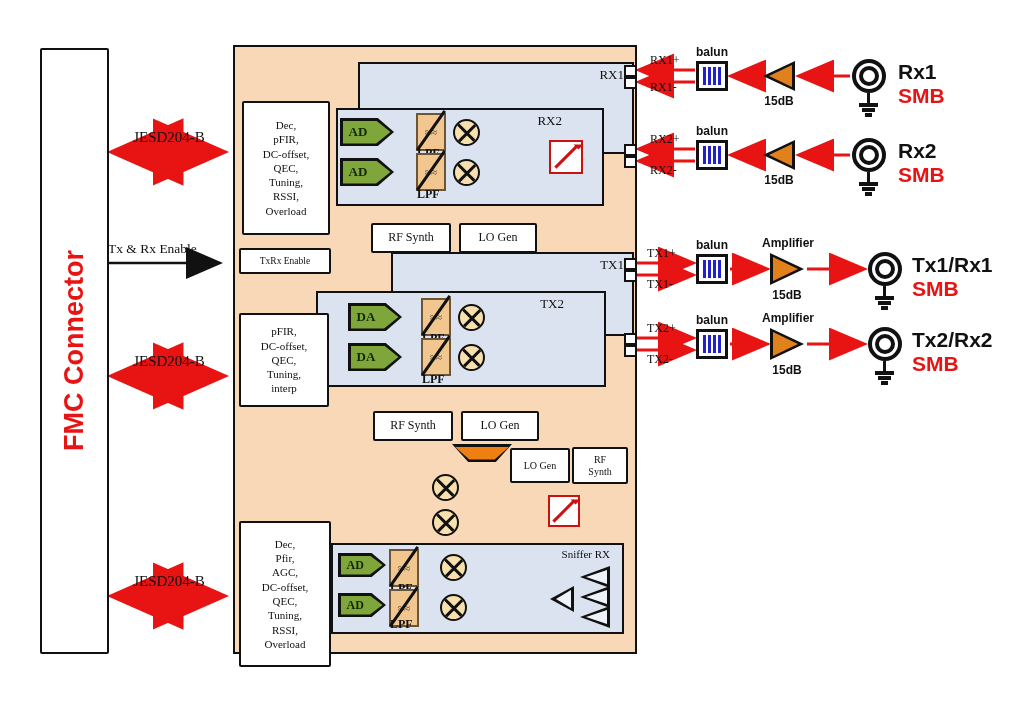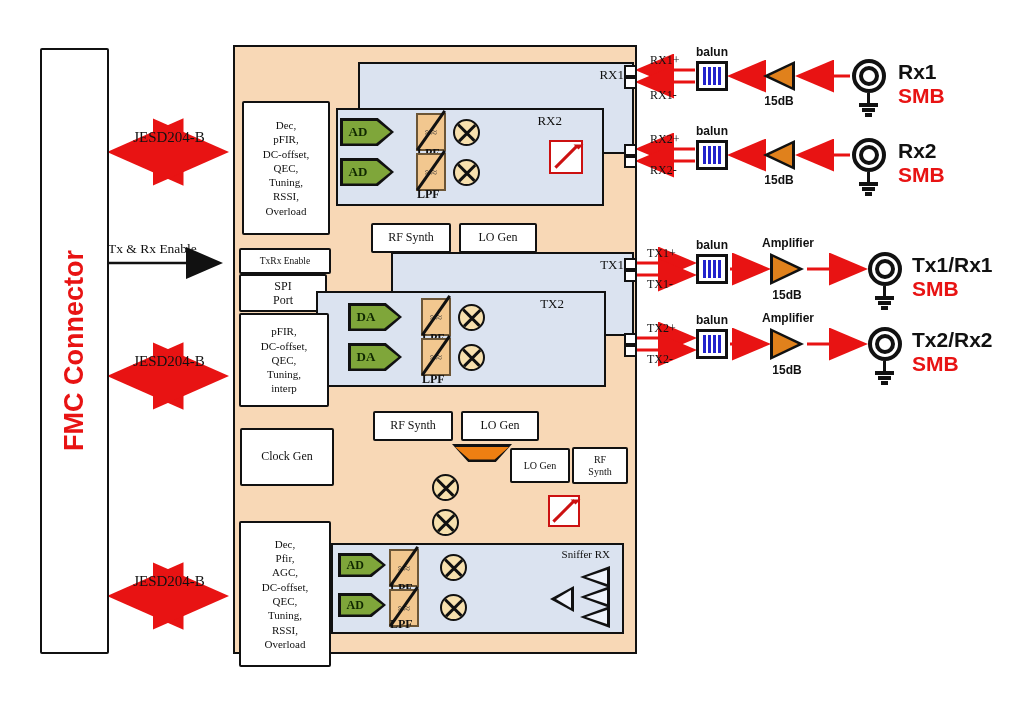--- a/index.html
+++ b/index.html
@@ -216,22 +216,20 @@
     </div>
   <div class="c slash" style="left:407px;top:169px;"></div>
   <div class="c lpflbl" style="left:417px;top:187px;">LPF</div>
   <div class="c mix" style="left:453px;top:119px;"></div>
   <div class="c mix" style="left:453px;top:159px;"></div>
   <div class="c atten" style="left:549px;top:140px;width:30px;height:30px;"></div>
   <div class="c wbox mbox" style="left:371px;top:207px;width:76px;height:26px;font-size:12px;">RF Synth</div>
   <div class="c wbox mbox" style="left:459px;top:207px;width:74px;height:26px;font-size:12px;">LO Gen</div>
 
   <div class="c wbox mbox" style="left:239px;top:232px;width:88px;height:22px;font-size:9.5px;">TxRx Enable</div>
-  <div class="c wbox mbox" style="left:239px;top:258px;width:84px;height:34px;font-size:12px;line-height:1.2;">SPI
-Port</div>
 
   <div class="c bbox" style="left:391px;top:252px;width:239px;height:80px;">
     <div class="tag">TX1</div>
   </div>
   <div class="c bbox" style="left:316px;top:291px;width:286px;height:92px;">
     <div class="tag2">TX2</div>
   </div>
   <div class="c wbox mbox" style="left:239px;top:297px;width:86px;height:90px;">pFIR,
 DC-offset,
 QEC,
@@ -253,21 +251,20 @@
   <div class="c lpf" style="left:421px;top:338px;">
       <span>≈≈</span>
     </div>
   <div class="c slash" style="left:412px;top:354px;"></div>
   <div class="c lpflbl" style="left:422px;top:372px;">LPF</div>
   <div class="c mix" style="left:458px;top:304px;"></div>
   <div class="c mix" style="left:458px;top:344px;"></div>
   <div class="c wbox mbox" style="left:373px;top:395px;width:76px;height:26px;font-size:12px;">RF Synth</div>
   <div class="c wbox mbox" style="left:461px;top:395px;width:74px;height:26px;font-size:12px;">LO Gen</div>
 
-  <div class="c wbox mbox" style="left:240px;top:412px;width:90px;height:54px;font-size:12px;">Clock Gen</div>
   <div class="c funnel" style="left:452px;top:444px;width:60px;height:18px;">
     <div class="out"></div>
     <div class="in"></div>
   </div>
   <div class="c wbox mbox" style="left:510px;top:432px;width:56px;height:31px;font-size:10px;">LO Gen</div>
   <div class="c wbox mbox" style="left:572px;top:431px;width:52px;height:33px;font-size:10px;line-height:1.15;">RF
 Synth</div>
 
   <div class="c mix" style="left:432px;top:474px;"></div>
   <div class="c mix" style="left:432px;top:509px;"></div>
@@ -325,21 +322,21 @@
   <div class="c pin" style="left:624px;top:65px;"></div>
   <div class="c pin" style="left:624px;top:77px;"></div>
   <div class="c pin" style="left:624px;top:144px;"></div>
   <div class="c pin" style="left:624px;top:156px;"></div>
   <div class="c pin" style="left:624px;top:258px;"></div>
   <div class="c pin" style="left:624px;top:270px;"></div>
   <div class="c pin" style="left:624px;top:333px;"></div>
   <div class="c pin" style="left:624px;top:345px;"></div>
 
   <div class="c pinlbl" style="left:650px;top:53px;">RX1+</div>
-  <div class="c pinlbl" style="left:650px;top:88px;">RX1-</div>
+  <div class="c pinlbl" style="left:650px;top:80px;">RX1-</div>
   <div class="c pinlbl" style="left:650px;top:132px;">RX2+</div>
   <div class="c pinlbl" style="left:650px;top:163px;">RX2-</div>
   <div class="c pinlbl" style="left:647px;top:246px;">TX1+</div>
   <div class="c pinlbl" style="left:647px;top:277px;">TX1-</div>
   <div class="c pinlbl" style="left:647px;top:321px;">TX2+</div>
   <div class="c pinlbl" style="left:647px;top:352px;">TX2-</div>
 
   <div class="c extlbl" style="left:688px;top:45px;width:48px;">balun</div>
   <div class="c balun" style="left:696px;top:61px;">
       <div class="bcore"></div>

